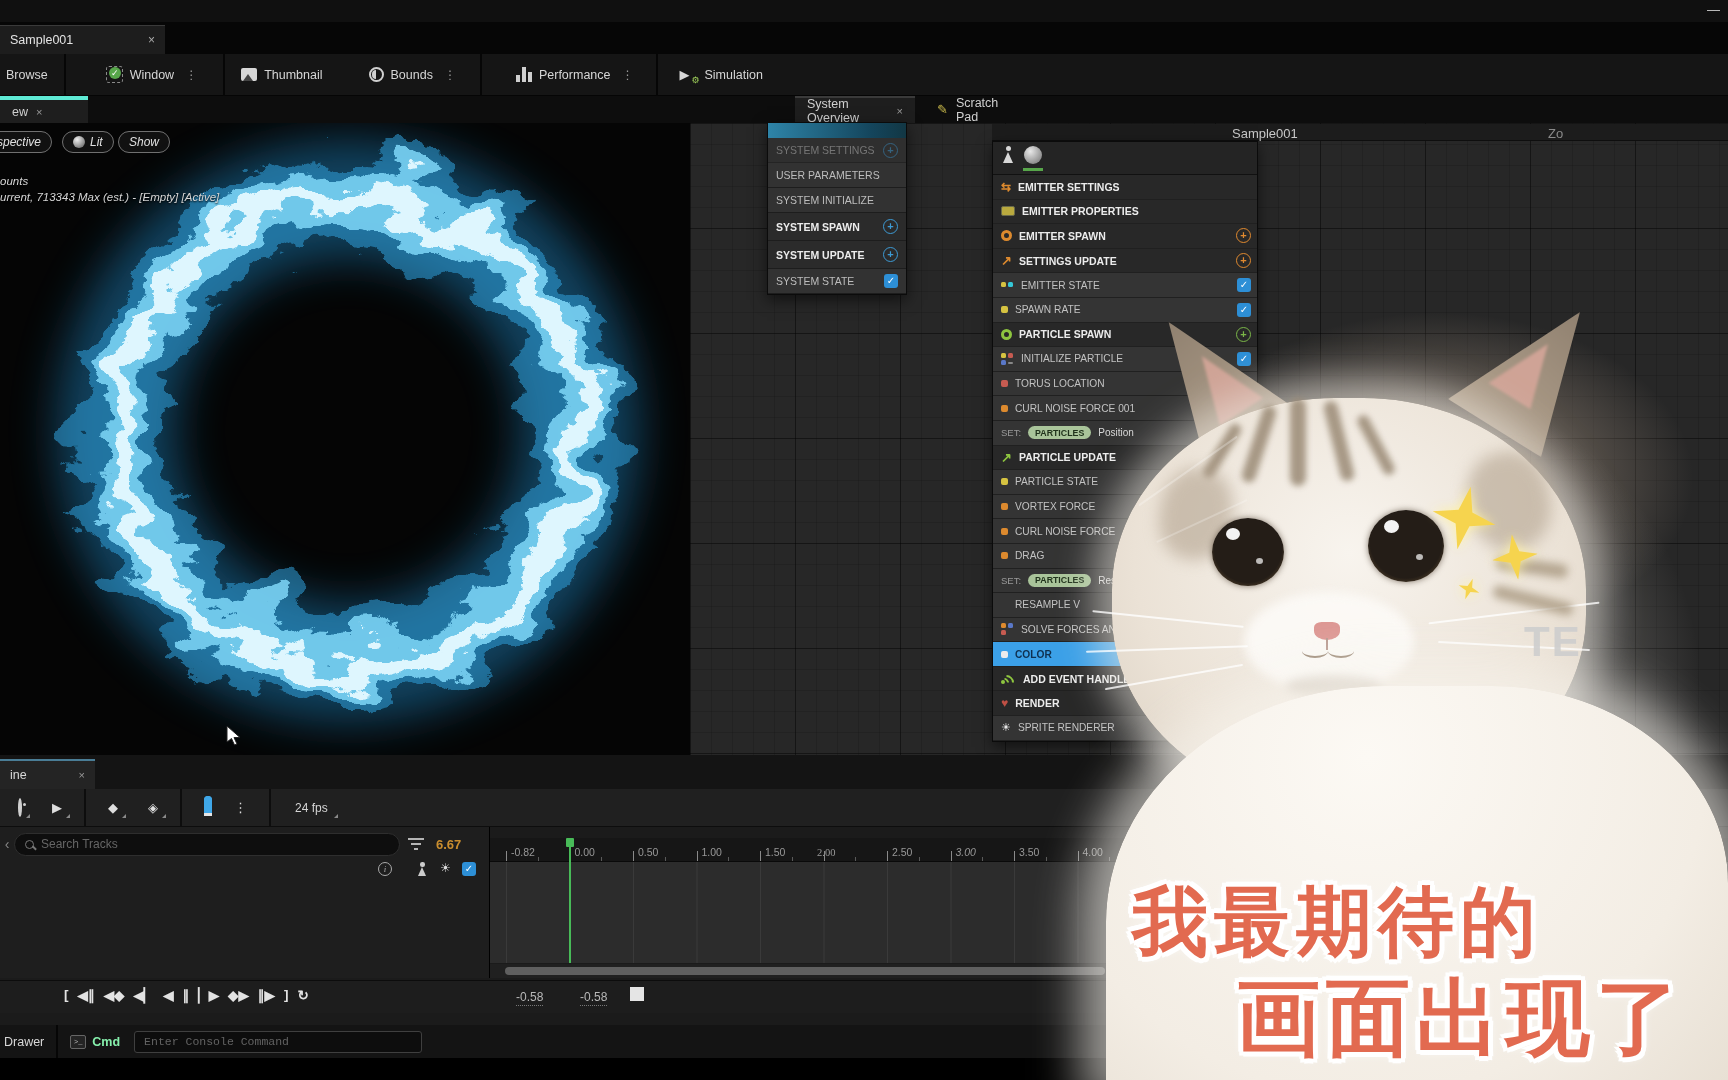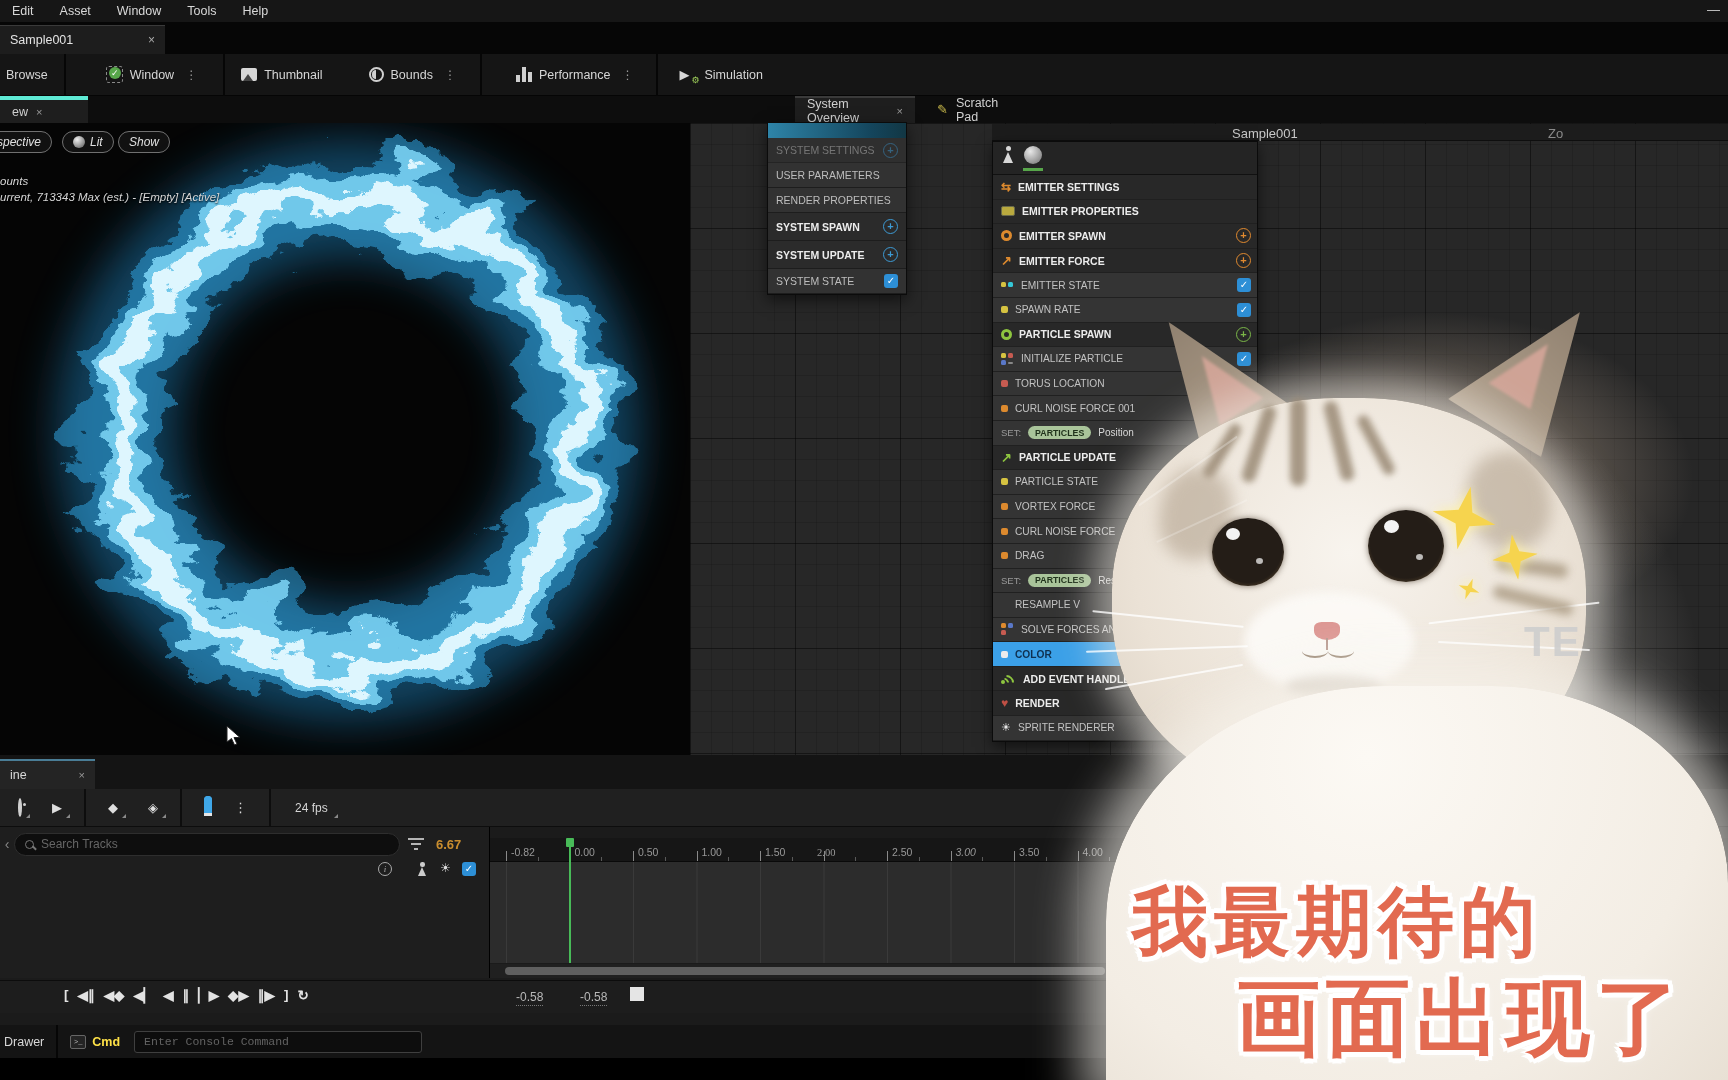--- a/index.html
+++ b/index.html
@@ -189,21 +189,21 @@
   #transport-btns { position:absolute; left:64px; top:6px; display:flex; gap:9px; color:#e2e2e2; font-size:13.5px; font-weight:bold; }
   .time-val { position:absolute; top:9px; color:#b8b8b8; font-size:12px; border-bottom:1px dotted #777; padding-bottom:1px; }
   #scroll-chip { left:630px; top:987px; width:14px; height:14px; background:#e5e5e5; }
 
   
   #statusbar { left:0; top:1025px; width:1728px; height:33px; background:#141414; display:flex; align-items:center; }
   #drawer-lbl { color:#d8d8d8; font-size:12.5px; margin-left:4px; }
   .sb-sep { width:2px; height:33px; background:#060606; margin:0 12px; }
   .ic-cmd { width:16px; height:14px; background:#242424; border:1px solid #666; border-radius:2px; color:#bbb;
      font-size:7px; line-height:12px; text-align:center; font-family:"Liberation Mono",monospace; }
-  #cmd-lbl { color:#fde047; font-size:12.5px; font-weight:bold; margin-left:6px; }
+  #cmd-lbl { color:#86efac; font-size:12.5px; font-weight:bold; margin-left:6px; }
   #console-input { margin-left:14px; width:288px; height:22px; background:#0d0d0d; border:1px solid #3f3f3f; border-radius:3px;
      color:#8a8a8a; font-size:11.5px; font-family:"Liberation Mono",monospace; padding:0 9px; outline:none; }
   #console-input::placeholder { color:#626262; }
   #bottom-black { left:0; top:1058px; width:1728px; height:22px; background:#000; }
 
   
   #cat-overlay { left:0; top:0; width:1728px; height:1080px; pointer-events:none; }
   .blob { position:absolute; }
   #cat-backdrop { left:1080px; top:290px; width:648px; height:420px;
      background:radial-gradient(ellipse 55% 55% at 55% 45%, rgba(165,148,132,.9), rgba(165,148,132,0) 72%); }
@@ -250,27 +250,20 @@
   #caption-2 { left:1236px; top:962px; font-size:84px; white-space:nowrap; }
 
   
   #cursor { left:226px; top:602px; }
 </style>
 </head>
 <body>
 
 <div id="stage">
 
-  <div id="menubar" class="abs">
-      <span class="menu-item">Edit</span>
-      <span class="menu-item">Asset</span>
-      <span class="menu-item">Window</span>
-      <span class="menu-item">Tools</span>
-      <span class="menu-item">Help</span>
-    </div>
   <div id="min-btn" class="abs">—</div>
 
   <div id="assettab-row" class="abs">
     <div id="asset-tab" class="abs">
       <span class="t">Sample001</span>
       <span class="x">×</span>
     </div>
   </div>
 
   <div id="toolbar" class="abs">
@@ -367,21 +360,21 @@
         <div class="srow dim">
           <span>SYSTEM SETTINGS</span>
           <span class="spacer"></span>
           <span class="plusbtn plus-blue">+</span>
         </div>
         <div class="srow item">
           <span>USER PARAMETERS</span>
           <span class="spacer"></span>
         </div>
         <div class="srow item">
-          <span>RENDER PROPERTIES</span>
+          <span>SYSTEM INITIALIZE</span>
           <span class="spacer"></span>
         </div>
         <div class="srow header">
           <span>SYSTEM SPAWN</span>
           <span class="spacer"></span>
           <span class="plusbtn plus-blue">+</span>
         </div>
         <div class="srow header">
           <span>SYSTEM UPDATE</span>
           <span class="spacer"></span>
@@ -412,21 +405,21 @@
           <span class="spacer"></span>
         </div>
         <div class="erow header">
           <span class="nring orange"></span>
           <span>EMITTER SPAWN</span>
           <span class="spacer"></span>
           <span class="plusbtn plus-orange">+</span>
         </div>
         <div class="erow header">
           <span class="narrow orange">↗</span>
-          <span>EMITTER FORCE</span>
+          <span>SETTINGS UPDATE</span>
           <span class="spacer"></span>
           <span class="plusbtn plus-orange">+</span>
         </div>
         <div class="erow item">
           <span class="ndots">
             <i class="c-yellow" style="left:0;top:3px"></i>
             <i class="c-cyan" style="left:7px;top:3px"></i>
           </span>
           <span>EMITTER STATE</span>
           <span class="spacer"></span>

